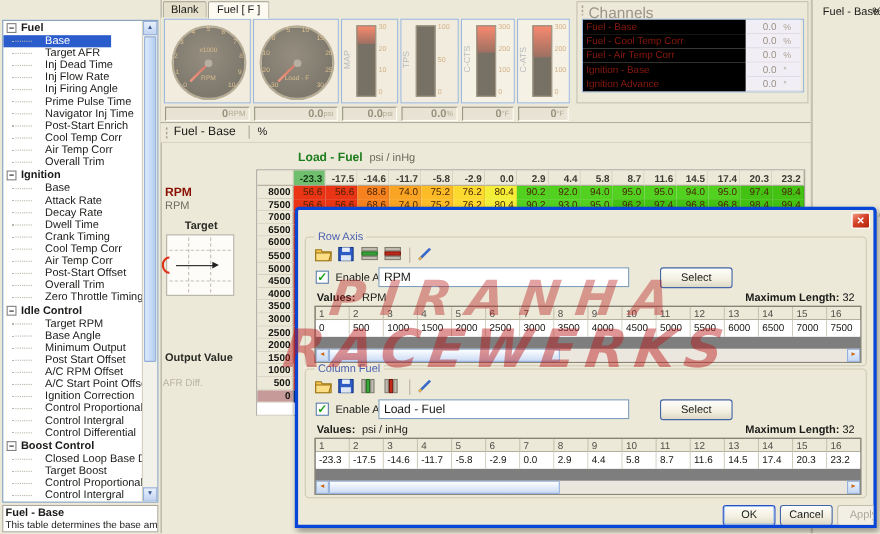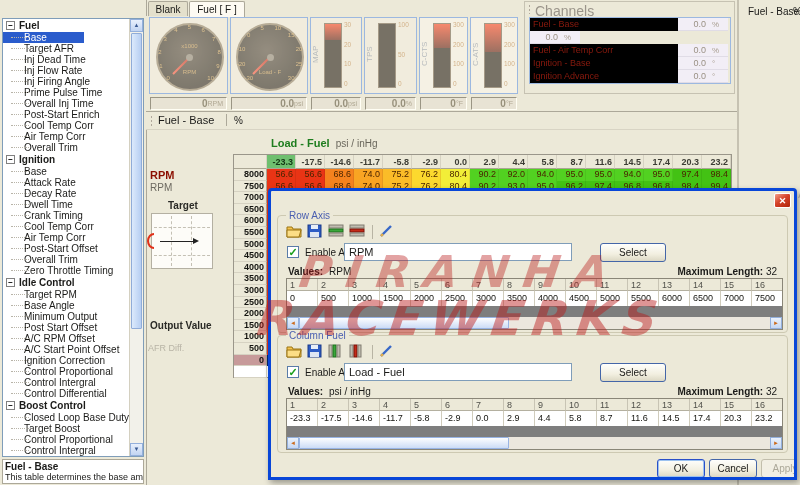--- a/index.html
+++ b/index.html
@@ -9,21 +9,21 @@
   
   #left-panel{left:0;top:0;width:146px;height:485px;background:#ece9d8;border-right:1px solid #aca899}
   #nav-titlebar{left:0;top:0;width:146px;height:16px;background:linear-gradient(180deg,#5a96f2,#1e55c8);
     color:#fff;font-size:10px;line-height:16px;padding-left:4px;box-sizing:border-box}
   #nav-pin{right:3px;top:2px;width:12px;height:12px;color:#dce8fb;font-size:10px;line-height:12px;text-align:center}
   #tree-box{left:2px;top:18px;width:142px;height:439px;background:#fff;border:1px solid #7f9db9;box-sizing:border-box;overflow:hidden}
   #tree-items{left:0;top:0;width:127px;overflow:hidden;height:437px;position:absolute}
   .tree-group{height:13px;line-height:13px;font-weight:bold;font-size:10px;padding-left:16px;position:relative;white-space:nowrap}
   .tree-minus{position:absolute;left:3px;top:2px;width:9px;height:9px;border:1px solid #808080;background:#fff;
     font-size:8px;line-height:7px;text-align:center;color:#000;box-sizing:border-box}
-  .tree-item{height:11px;line-height:11px;font-size:10px;padding-left:21px;white-space:nowrap;position:relative}
+  .tree-item{height:11px;line-height:11px;font-size:10px;padding-left:38px;white-space:nowrap;position:relative}
   .tree-item:before{content:"";position:absolute;left:8px;top:5px;width:18px;border-top:1px dotted #b8b4a8}
   .tree-item.sel{background:#2a5ccc;color:#fff;width:60px}
   .vsb{position:absolute;right:0;top:0;width:13px;height:100%;background:#f2f1ea;border-left:1px solid #d4d0c0}
   .vsb .arr{position:absolute;left:0;width:13px;height:13px;background:linear-gradient(180deg,#e8f0fc,#c2d4f2);
     border:1px solid #94b0dc;box-sizing:border-box;color:#3a5a92;font-size:6px;text-align:center;line-height:11px}
   .vsb .thumb{position:absolute;left:1px;width:11px;background:linear-gradient(90deg,#dceafc,#b6cef2);
     border:1px solid #90acd8;border-radius:1px;box-sizing:border-box}
   #info-box{left:2px;top:459px;width:142px;height:25px;background:#fff;border:1px solid #aca899;box-sizing:border-box;
     padding:1px 2px;overflow:hidden;white-space:nowrap}
   #info-title{font-weight:bold;font-size:10px}
@@ -156,21 +156,21 @@
 <div class="abs" id="left-panel">
   <div class="abs" id="tree-box">
     <div id="tree-items">
         <div class="tree-group">Fuel<div class="tree-minus">−</div></div>
         <div class="tree-item sel">Base</div>
         <div class="tree-item">Target AFR</div>
         <div class="tree-item">Inj Dead Time</div>
         <div class="tree-item">Inj Flow Rate</div>
         <div class="tree-item">Inj Firing Angle</div>
         <div class="tree-item">Prime Pulse Time</div>
-        <div class="tree-item">Overall Inj Time</div>
+        <div class="tree-item">Navigator Inj Time</div>
         <div class="tree-item">Post-Start Enrich</div>
         <div class="tree-item">Cool Temp Corr</div>
         <div class="tree-item">Air Temp Corr</div>
         <div class="tree-item">Overall Trim</div>
         <div class="tree-group">Ignition<div class="tree-minus">−</div></div>
         <div class="tree-item">Base</div>
         <div class="tree-item">Attack Rate</div>
         <div class="tree-item">Decay Rate</div>
         <div class="tree-item">Dwell Time</div>
         <div class="tree-item">Crank Timing</div>
@@ -319,20 +319,21 @@
 <div id="channels">
   <div class="handle-dots" style="left:3px;top:2px;height:10px"></div>
   <div id="channels-title">Channels</div>
   <div class="ch-rows" id="ch-rows">
       <div class="ch-row">
         <div class="ch-label">Fuel - Base</div>
         <div class="ch-val">0.0</div>
         <div class="ch-unit">%</div>
       </div>
       <div class="ch-row">
+        <div class="ch-label">Fuel - Cool Temp Corr</div>
         <div class="ch-val">0.0</div>
         <div class="ch-unit">%</div>
       </div>
       <div class="ch-row">
         <div class="ch-label">Fuel - Air Temp Corr</div>
         <div class="ch-val">0.0</div>
         <div class="ch-unit">%</div>
       </div>
       <div class="ch-row">
         <div class="ch-label">Ignition - Base</div>

